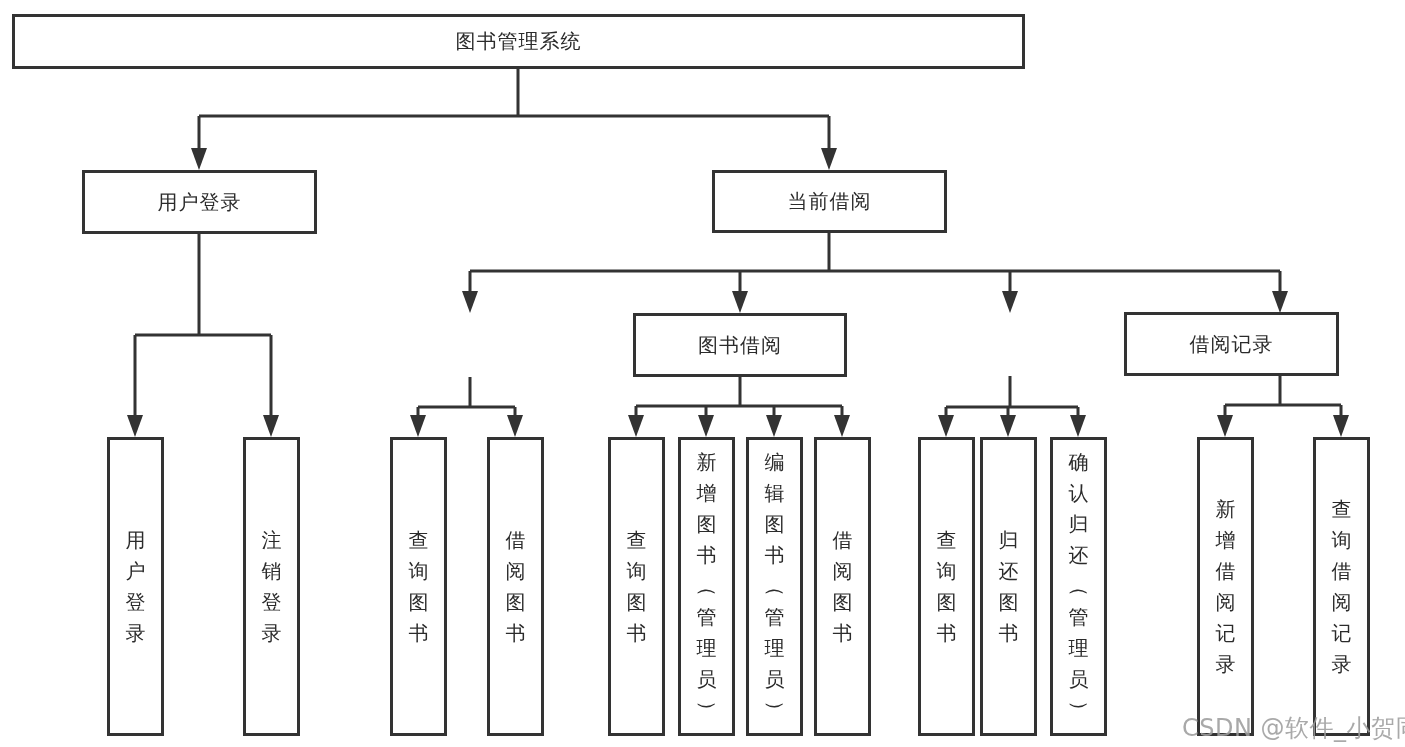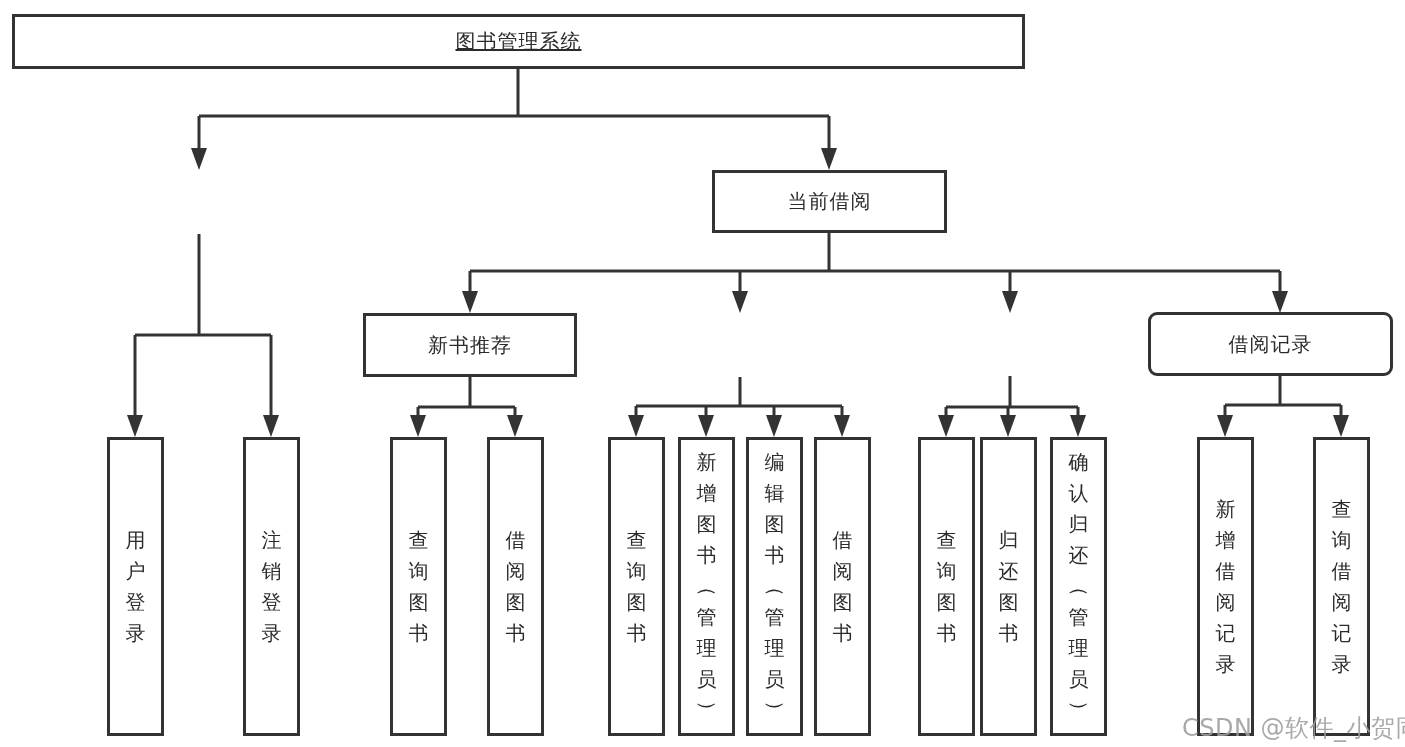--- a/index.html
+++ b/index.html
@@ -109,26 +109,27 @@
       <polygon points="1000,415 1016,415 1008,437"></polygon>
       <polygon points="1070,415 1086,415 1078,437"></polygon>
     </g>
     <g>
       <path d="M1280 376 V405 M1225 405 H1341 M1225 405 V416 M1341 405 V416"></path>
       <polygon points="1217,415 1233,415 1225,437"></polygon>
       <polygon points="1333,415 1349,415 1341,437"></polygon>
     </g>
   </svg>
 
-  <div class="node h" style="left:12px; top:14px; width:1013px; height:55px;text-decoration:underline;">图书管理系统</div>
-
+  <div class="node h" style="left:12px; top:14px; width:1013px; height:55px;">图书管理系统</div>
+
+  <div class="node h" style="left:82px; top:170px; width:235px; height:64px;">用户登录</div>
   <div class="node h" style="left:712px; top:170px; width:235px; height:63px;">当前借阅</div>
 
-  <div class="node h" style="left:363px; top:313px; width:214px; height:64px;">新书推荐</div>
-  <div class="node h" style="left:1148px; top:312px; width:245px; height:64px;border-radius:9px;">借阅记录</div>
+  <div class="node h" style="left:633px; top:313px; width:214px; height:64px;">图书借阅</div>
+  <div class="node h" style="left:1124px; top:312px; width:215px; height:64px;">借阅记录</div>
 
   <div class="node v" style="left:107px;">
       <span class="vchar">用</span>
       <span class="vchar">户</span>
       <span class="vchar">登</span>
       <span class="vchar">录</span>
     </div>
   <div class="node v" style="left:243px;">
       <span class="vchar">注</span>
       <span class="vchar">销</span>

